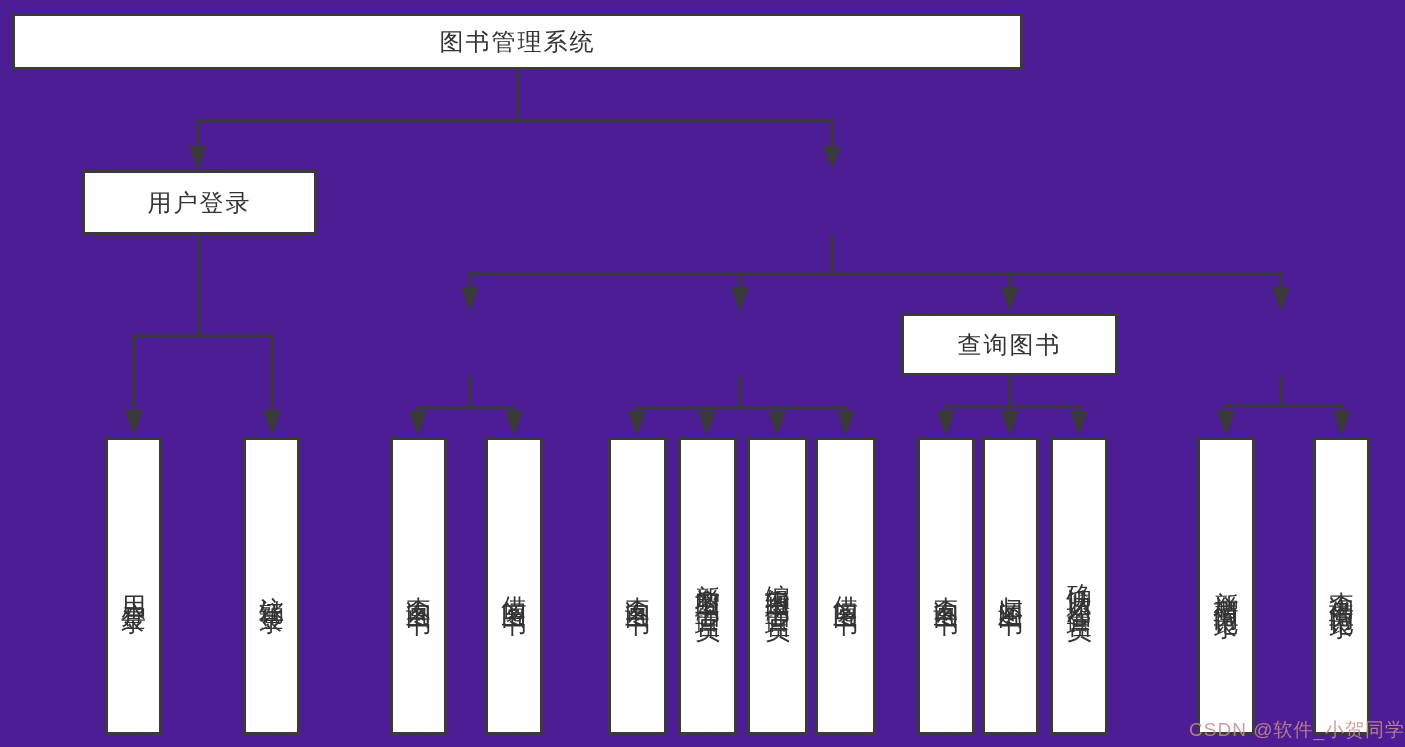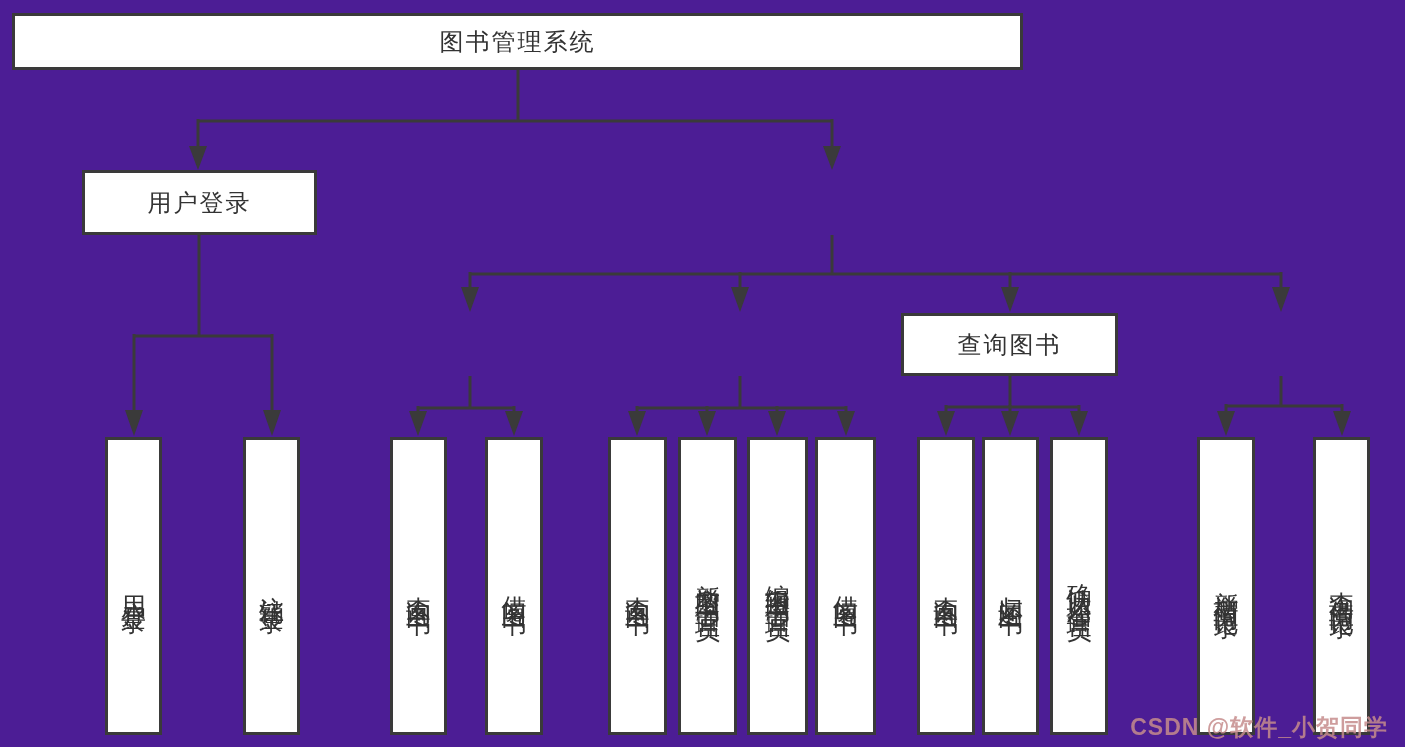--- a/index.html
+++ b/index.html
@@ -47,28 +47,27 @@
     text-orientation: mixed;
     font-size: 25px;
     letter-spacing: 5px;
     color: #333333;
     white-space: nowrap;
     line-height: 1;
     max-height: 288px;
   }
   #watermark {
     position: absolute;
-    right: 17px;
+    right: 0;
     bottom: 4px;
-    font-size: 23px;
+    font-size: 19px;
     color: rgba(197, 140, 140, 0.85);
     letter-spacing: 1px;
     z-index: 5;
     white-space: nowrap;
-    font-weight: bold;
   }
 </style>
 </head>
 <body>
 
 <div id="stage">
 
   <svg id="connectors" viewBox="0 0 1405 747" xmlns="http://www.w3.org/2000/svg">
     <g stroke="#3a3a3a" stroke-width="3" fill="#3a3a3a">
 

